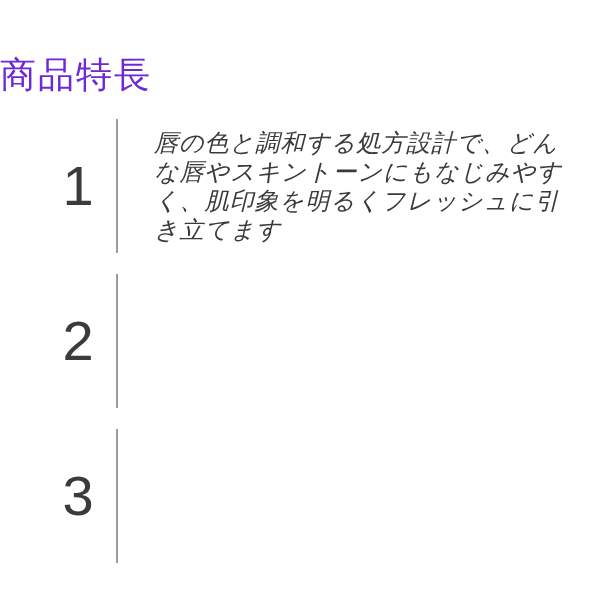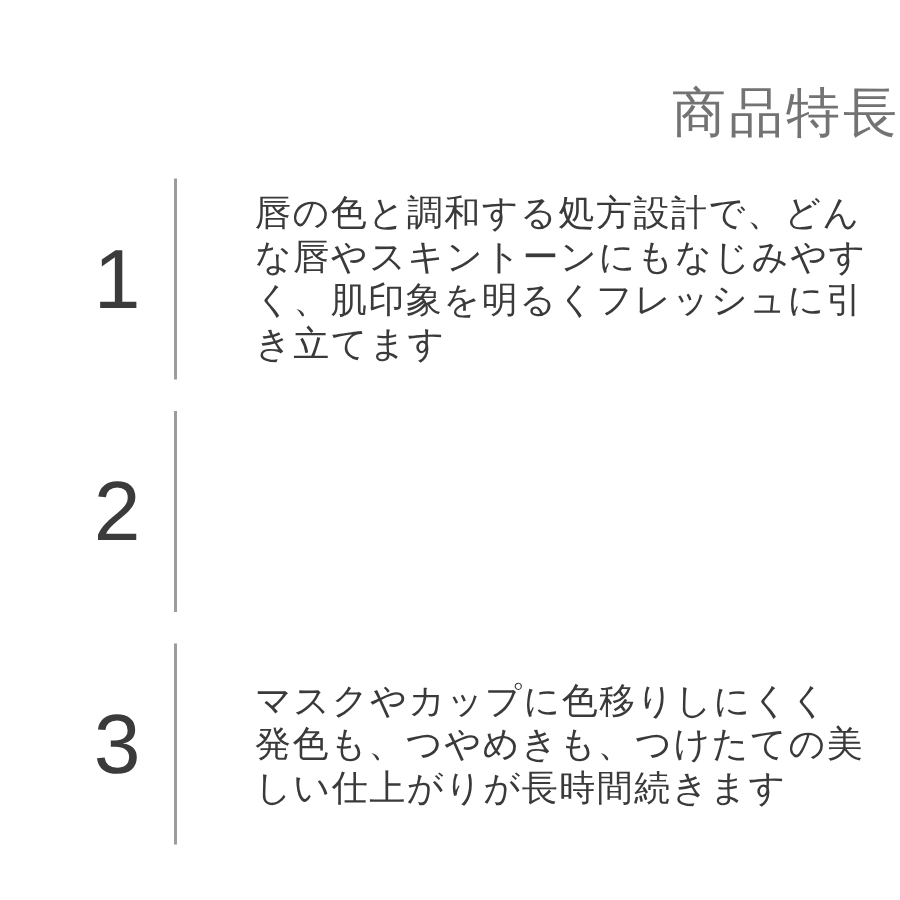--- a/index.html
+++ b/index.html
@@ -13,26 +13,26 @@
     font-family: "Liberation Sans", "DejaVu Sans", sans-serif;
     overflow: hidden;
   }
   .page {
     width: 600px;
     height: 600px;
     background: #ffffff;
   }
   .page-title {
     margin: 55px 0 16px 0;
-    text-align: right;
+    text-align: left;
     font-size: 36px;
     font-weight: 400;
     line-height: 40px;
     letter-spacing: 2px;
-    color: #737373;
+    color: #6d28d9;
   }
   .features {
     margin-top: 24px;
   }
   .feature-row {
     display: flex;
     align-items: center;
     height: 134px;
     margin-bottom: 21px;
   }
@@ -49,27 +49,28 @@
     flex-shrink: 0;
     line-height: 1;
   }
   .feature-divider {
     width: 2px;
     height: 100%;
     background: #9c9c9c;
     flex-shrink: 0;
   }
   .feature-text {
-    margin-left: 52px;
+    margin-left: 36px;
     width: 430px;
     font-size: 24px;
     line-height: 29px;
     letter-spacing: 1px;
     color: #3a3a3a;
     white-space: pre-line;
+    font-style: italic;
   }
 </style>
 </head>
 <body>
 
 <div class="page">
 
   <h1 class="page-title">商品特長</h1>
 
   <div class="features">
@@ -84,19 +85,16 @@
     </div>
 
     <div class="feature-row">
       <div class="feature-number">2</div>
       <div class="feature-divider"></div>
     </div>
 
     <div class="feature-row">
       <div class="feature-number">3</div>
       <div class="feature-divider"></div>
-      <div class="feature-text">マスクやカップに色移りしにくく
-発色も、つやめきも、つけたての美
-しい仕上がりが長時間続きます</div>
     </div>
 
   </div>
 </div>
 
 </body></html>

